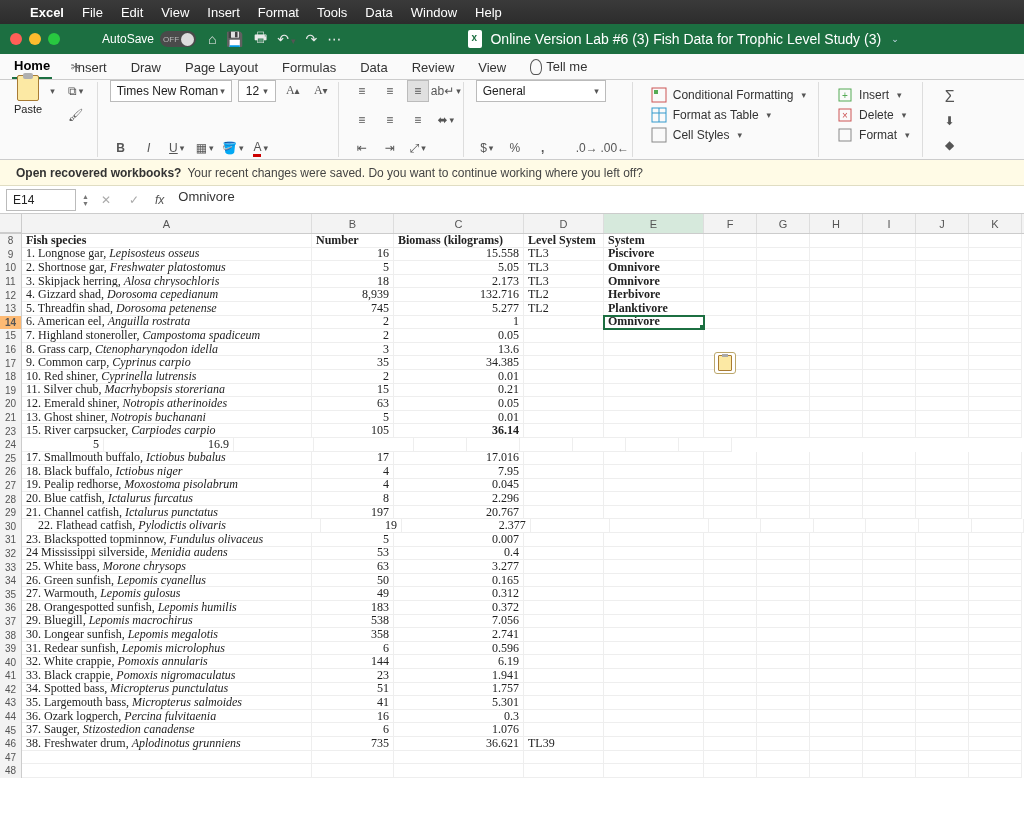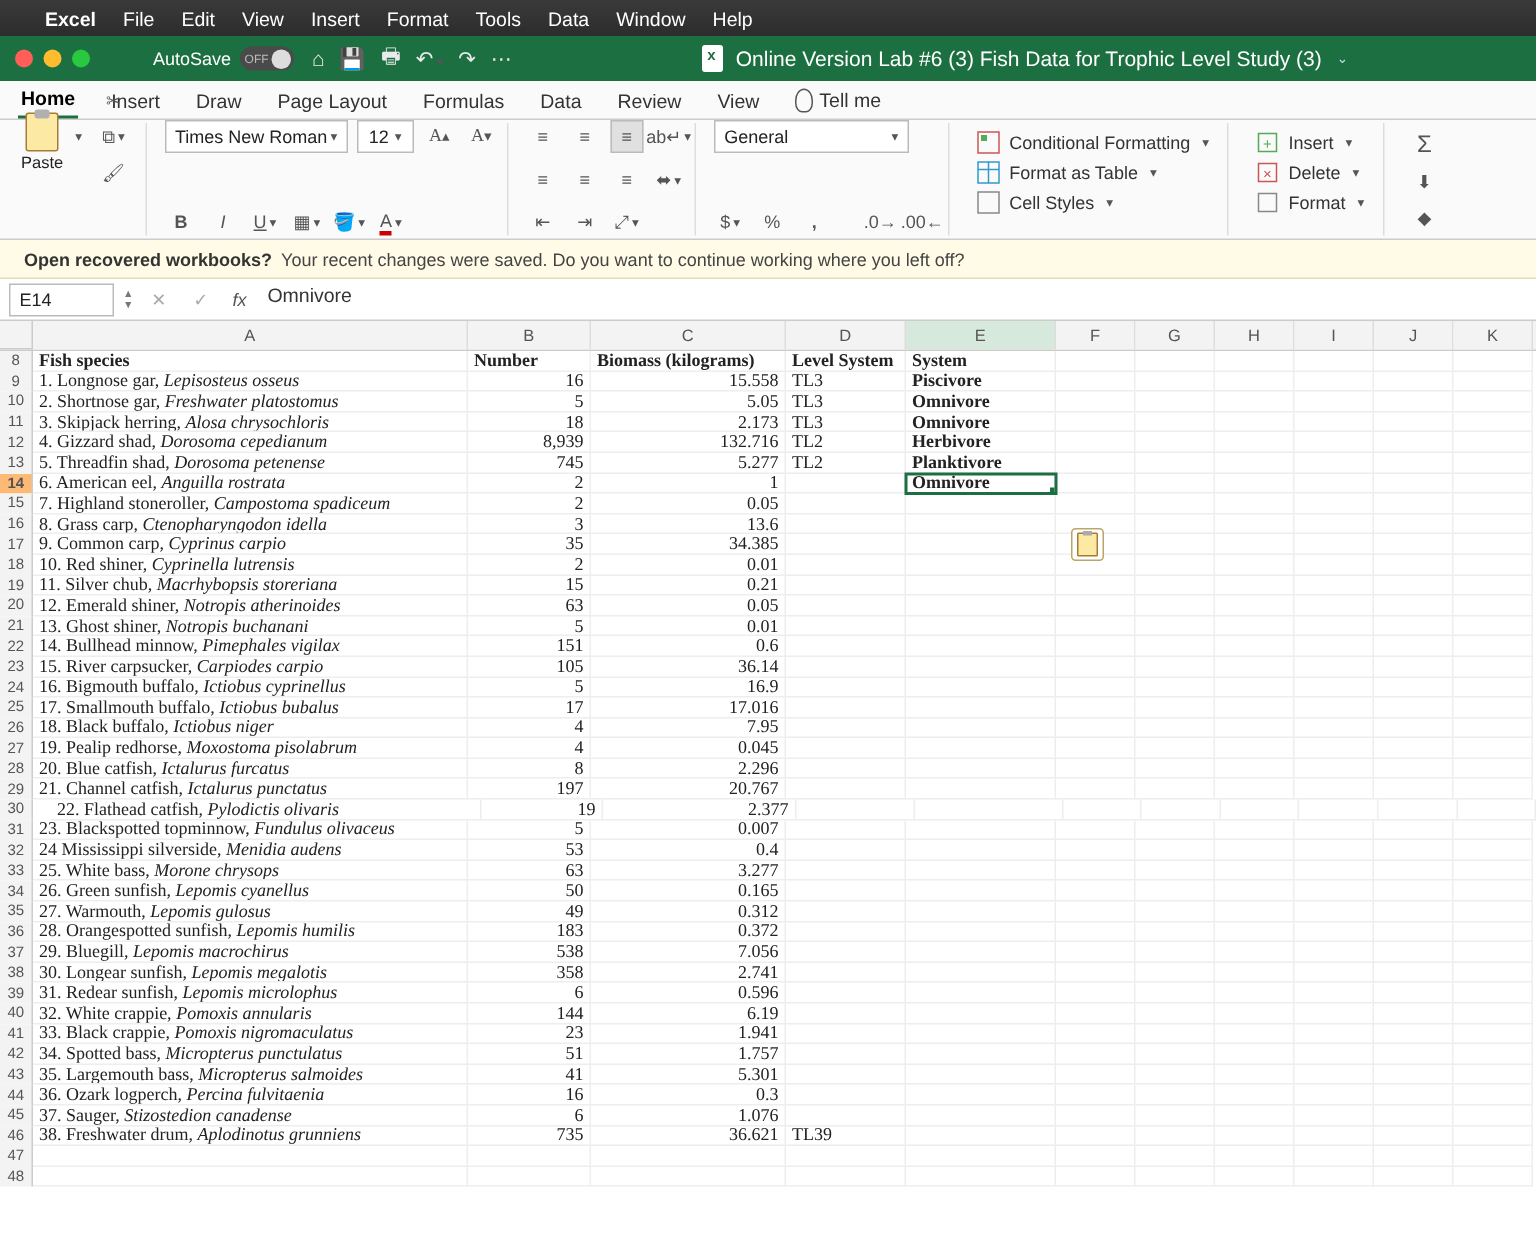--- a/index.html
+++ b/index.html
@@ -550,56 +550,37 @@
         <div class="cell " style="width: 80px;"></div>
         <div class="cell " style="width: 100px;"></div>
         <div class="cell " style="width: 53px;"></div>
         <div class="cell " style="width: 53px;"></div>
         <div class="cell " style="width: 53px;"></div>
         <div class="cell " style="width: 53px;"></div>
         <div class="cell " style="width: 53px;"></div>
         <div class="cell " style="width: 53px;"></div>
       </div>
       <div class="row">
-        <div class="rowhead">22</div>
-        <div class="cell " style="width: 290px;">
-          <span>14. Bullhead minnow, <em>Pimephales vigilax</em></span>
-        </div>
-        <div class="cell num" style="width: 82px;">151</div>
-        <div class="cell num" style="width: 130px;">0.6</div>
-        <div class="cell " style="width: 80px;"></div>
-        <div class="cell " style="width: 100px;"></div>
-        <div class="cell " style="width: 53px;"></div>
-        <div class="cell " style="width: 53px;"></div>
-        <div class="cell " style="width: 53px;"></div>
-        <div class="cell " style="width: 53px;"></div>
-        <div class="cell " style="width: 53px;"></div>
-        <div class="cell " style="width: 53px;"></div>
-      </div>
-      <div class="row">
         <div class="rowhead">23</div>
         <div class="cell " style="width: 290px;">
           <span>15. River carpsucker, <em>Carpiodes carpio</em></span>
         </div>
         <div class="cell num" style="width: 82px;">105</div>
-        <div class="cell num" style="width: 130px;">36.14</div>
+        <div class="cell num" style="width: 130px; font-weight: bold;">36.14</div>
         <div class="cell " style="width: 80px;"></div>
         <div class="cell " style="width: 100px;"></div>
         <div class="cell " style="width: 53px;"></div>
         <div class="cell " style="width: 53px;"></div>
         <div class="cell " style="width: 53px;"></div>
         <div class="cell " style="width: 53px;"></div>
         <div class="cell " style="width: 53px;"></div>
         <div class="cell " style="width: 53px;"></div>
       </div>
       <div class="row">
         <div class="rowhead">24</div>
-        <div class="cell " style="width: 290px;">
-          <span>16. Bigmouth buffalo, <em>Ictiobus cyprinellus</em></span>
-        </div>
         <div class="cell num" style="width: 82px;">5</div>
         <div class="cell num" style="width: 130px;">16.9</div>
         <div class="cell " style="width: 80px;"></div>
         <div class="cell " style="width: 100px;"></div>
         <div class="cell " style="width: 53px;"></div>
         <div class="cell " style="width: 53px;"></div>
         <div class="cell " style="width: 53px;"></div>
         <div class="cell " style="width: 53px;"></div>
         <div class="cell " style="width: 53px;"></div>
         <div class="cell " style="width: 53px;"></div>

